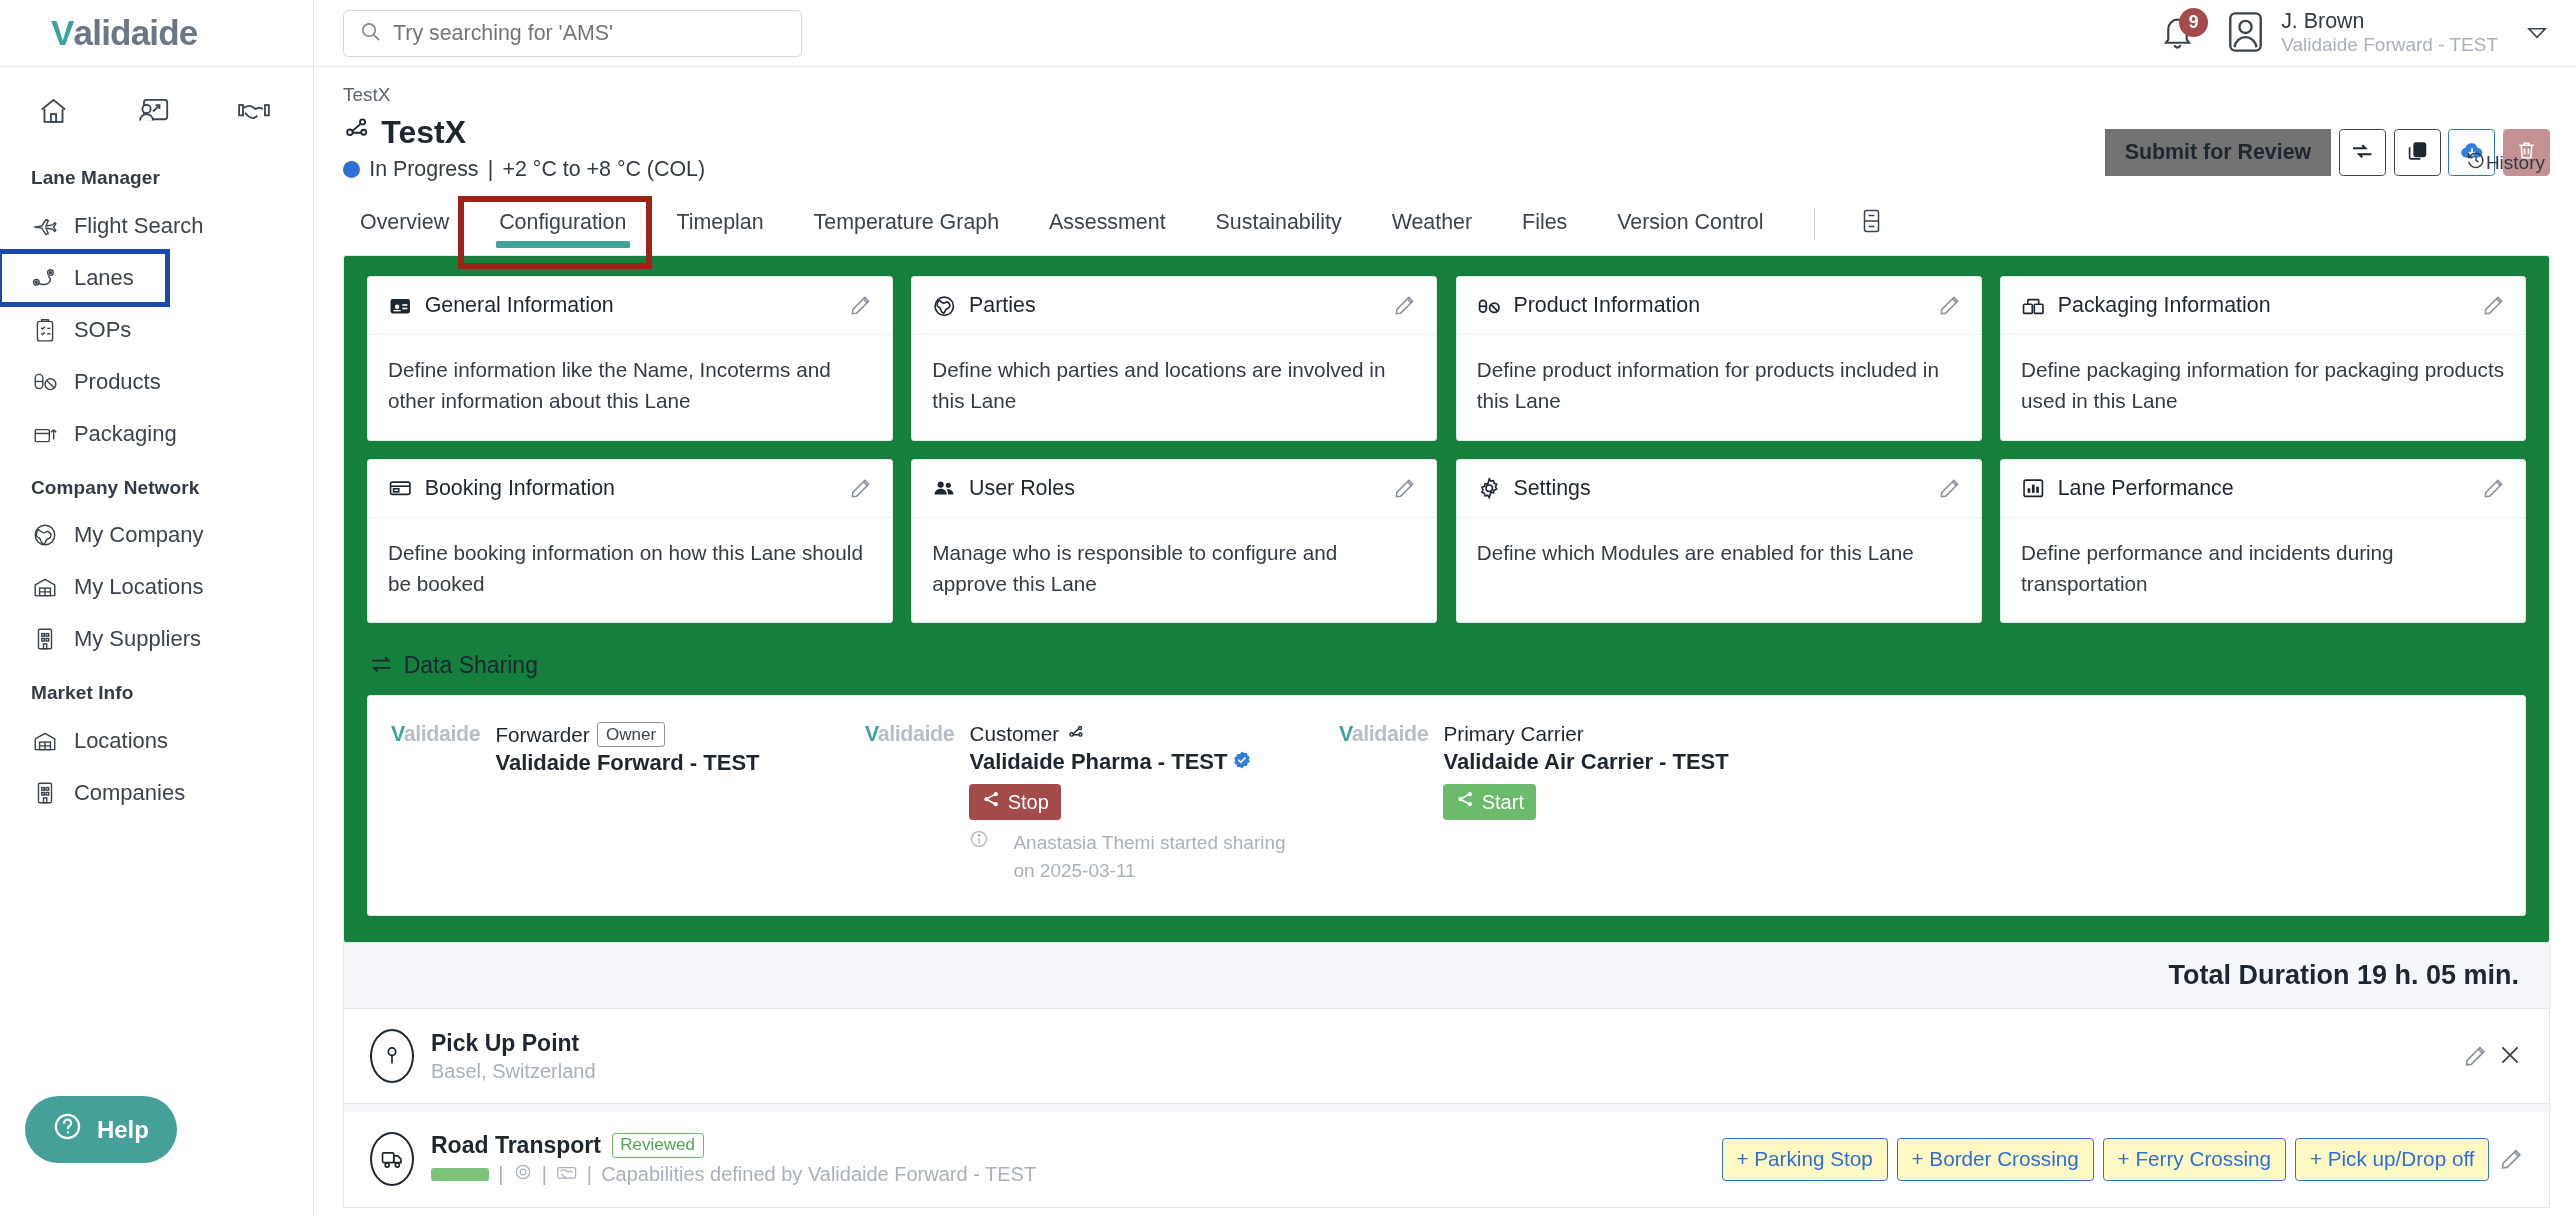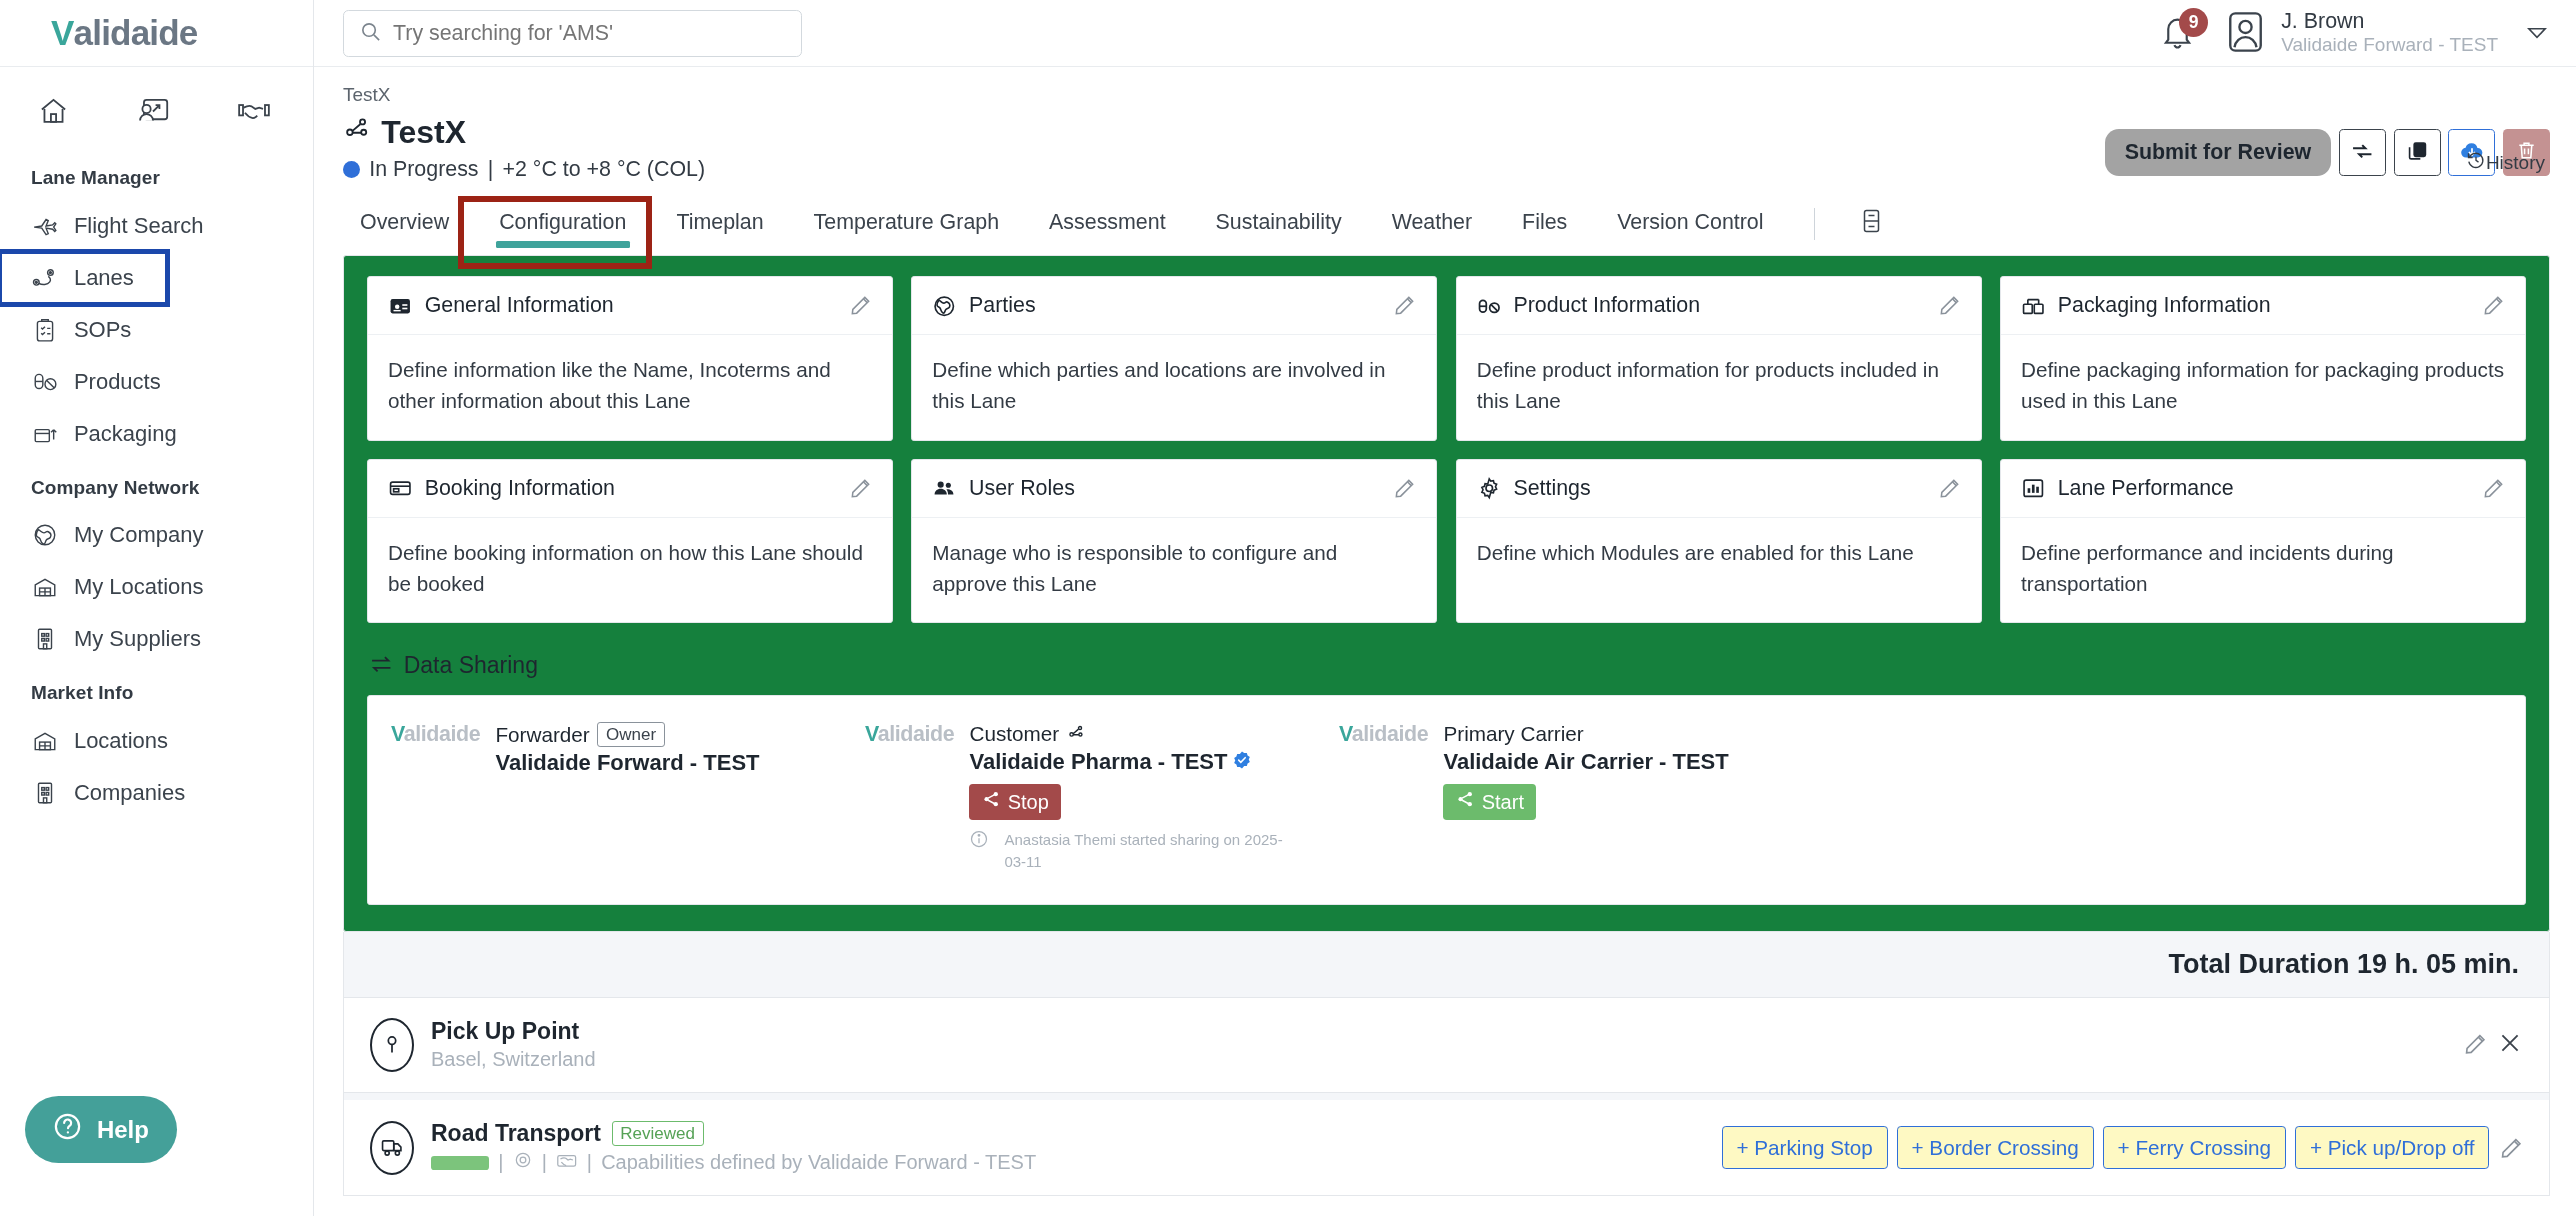--- a/index.html
+++ b/index.html
@@ -90,22 +90,22 @@
   .hist {
     position: absolute; right: 31px; top: 83px;
     font-size: 19px; color: #333b44; display: flex; align-items: center; gap: 0; cursor: pointer;
   }
   .title-row { display: flex; align-items: flex-start; margin-top: 7.7px; }
   .lane-title { font-size: 32px; font-weight: bold; color: #1e262f; display: flex; align-items: center; gap: 10.7px; }
   .lane-sub { font-size: 21.4px; color: #333b44; display: flex; align-items: center; gap: 9.2px; margin-top: 6.1px; }
   .dot-blue { width: 17px; height: 17px; border-radius: 50%; background: #2f6fd8; display:inline-block; }
   .act-btns { margin-left: auto; display: flex; align-items: center; gap: 7.7px; margin-top: 15.3px; }
   .btn-submit {
-    background: #a3a3a3; color: #1e262f; font-size: 21.4px; font-weight: bold;
-    border: none; border-radius: 14px; height: 47px; padding: 6px 20px; cursor: pointer;
+    background: #737373; color: #1e262f; font-size: 21.4px; font-weight: bold;
+    border: none; border-radius: 0; height: 47px; padding: 6px 20px; cursor: pointer;
     font-family: "Liberation Sans", sans-serif;
   }
   .icon-btn {
     width: 47px; height: 47px; border: 0.8px solid #3b434c; border-radius: 4.6px;
     background: #fff; display: flex; align-items: center; justify-content: center; cursor: pointer;
   }
   .icon-btn.blue { border-color: #2f6fd8; }
   .icon-btn.danger { border: none; background: #c49292; }
 
   .tabs { display: flex; align-items: flex-end; gap: 16px; margin-top: 18.4px; position: relative; }
@@ -153,21 +153,21 @@
   .owner-pill { border: 0.8px solid #8a929b; border-radius: 3.1px; font-size: 17px; padding: 1.5px 7.7px; color: #3b434c; }
   .ds-org { font-size: 22px; font-weight: bold; color: #1e262f; margin-top: 3.1px; display:flex; align-items:center; gap:4.6px;}
   .verified { color: #2f7fe0; font-size: 20px; }
   .pill-btn {
     display: inline-flex; align-items: center; gap: 7.7px; color: #fff;
     border: none; border-radius: 3.8px; font-size: 20px; padding: 6.1px 12.2px;
     margin-top: 9.2px; cursor: pointer; font-family: "Liberation Sans", sans-serif;
   }
   .pill-stop { background: #a34a4a; }
   .pill-start { background: #6cbb6c; }
-  .ds-note { font-size: 15px; color: #a9b1ba; margin-top: 9.2px; line-height: 1.45; max-width: 321px; display:flex; gap:15px;}
+  .ds-note { font-size: 19px; color: #a9b1ba; margin-top: 9.2px; line-height: 1.45; max-width: 321px; display:flex; gap:24px;}
 
   .total-row {
     background: #f4f6f9; border-left: 0.8px solid #e4e7eb; border-right: 0.8px solid #e4e7eb;
     border-bottom: 0.8px solid #e4e7eb;
     text-align: right; font-size: 27px; font-weight: bold; color: #1e262f;
     padding: 17px 30px;
   }
   .stop-row {
     background: #fff; border: 0.8px solid #e4e7eb; border-top: none;
     display: flex; align-items: center; padding: 20px 26px; gap: 17px;

